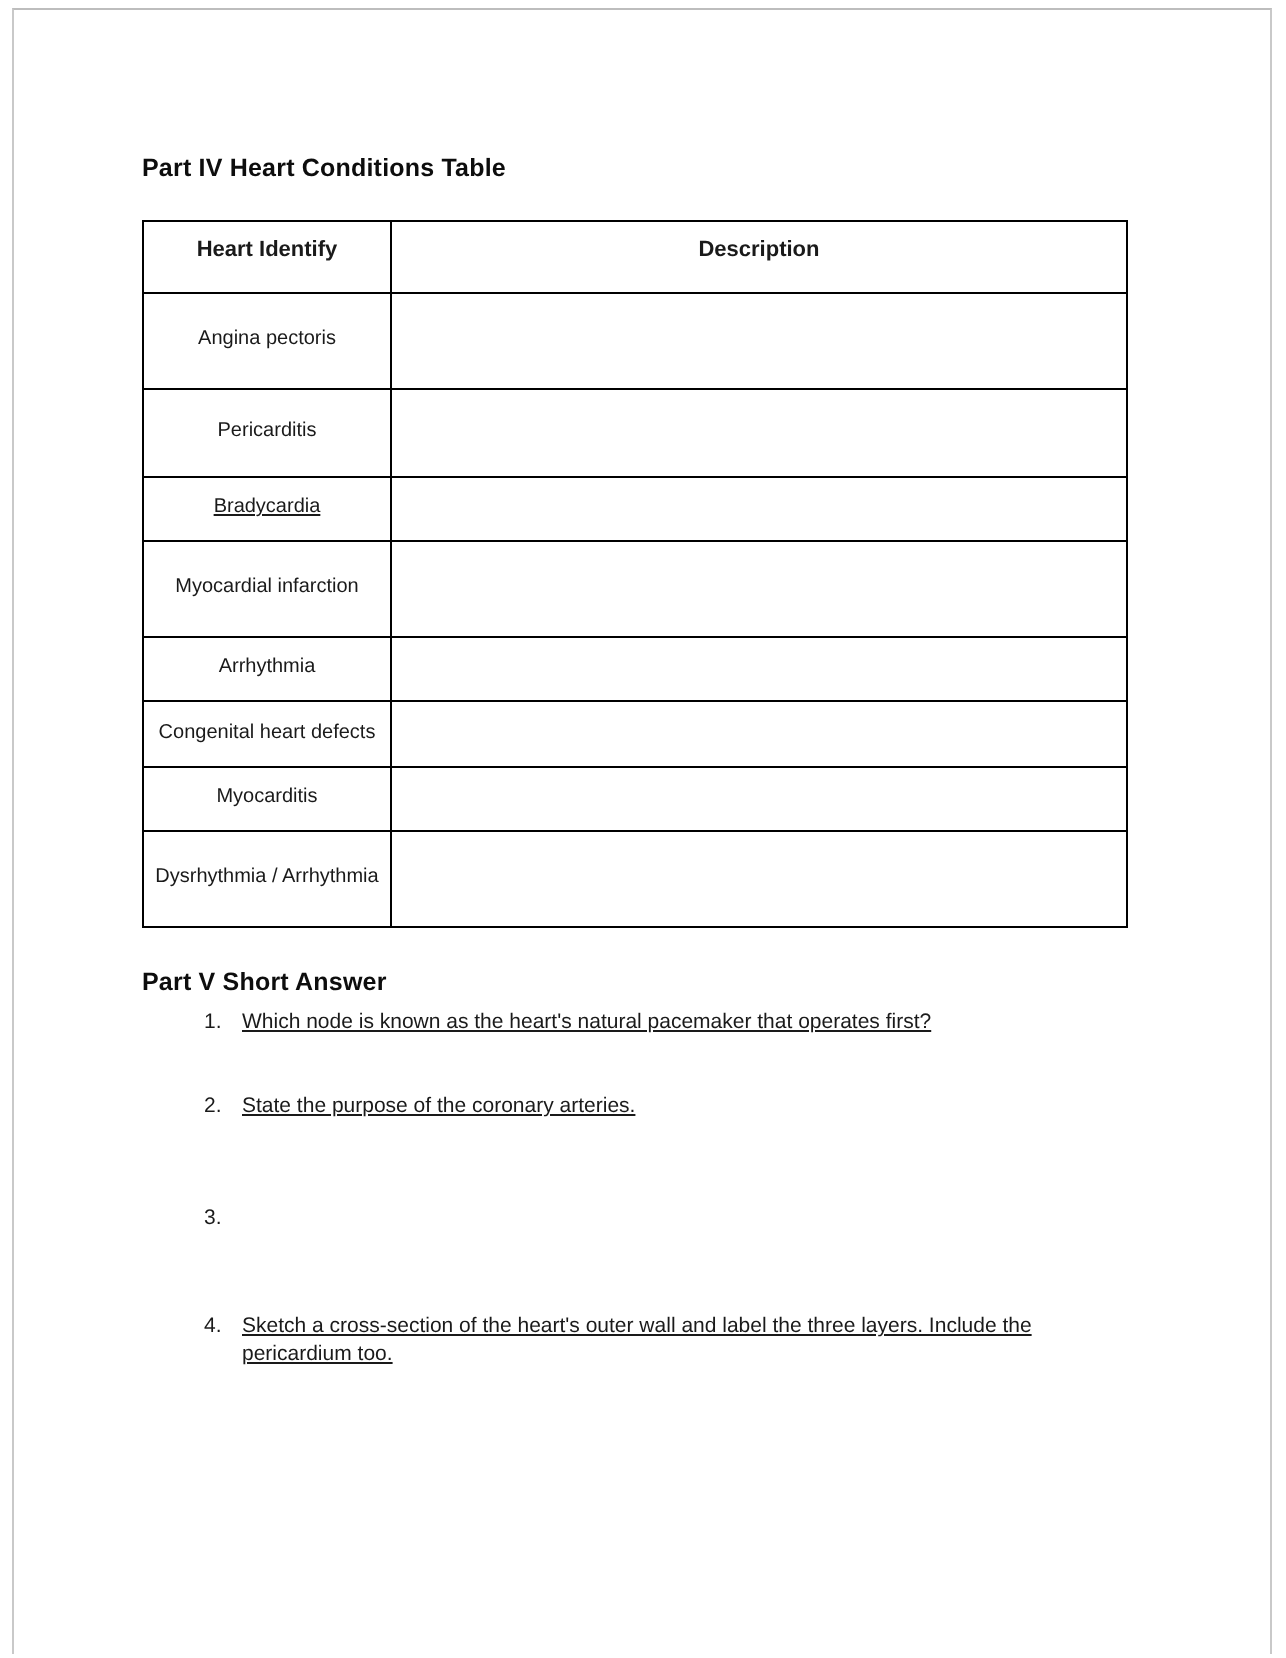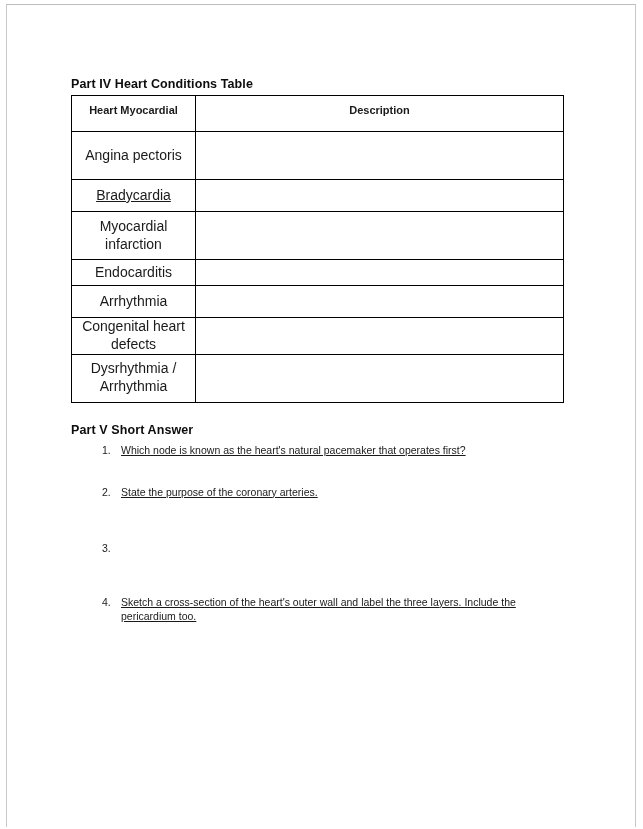--- a/index.html
+++ b/index.html
@@ -42,37 +42,37 @@
   .section-heading {
     font-size: 12.5px;
     font-weight: bold;
     color: #0d0d0d;
     letter-spacing: .1px;
     line-height: 1.2;
     margin: 0;
     white-space: nowrap;
   }
 
-  #heading-part4 { margin-bottom: 3px; }
+  #heading-part4 { margin-bottom: 18px; }
 
   
   .conditions-table {
     border-collapse: collapse;
     table-layout: fixed;
     width: 492px;
     margin: 0;
   }
   .conditions-table td,
   .conditions-table th {
     border: 1px solid #000000;
     padding: 0;
     vertical-align: middle;
     text-align: center;
     font-weight: normal;
-    font-size: 14px;
+    font-size: 10px;
     line-height: 1.28;
     color: #1a1a1a;
   }
   .col-condition { width: 124px; }
   .col-description { width: 368px; }
 
   .conditions-table thead th {
     font-weight: bold;
     font-size: 11px;
     height: 36px;
@@ -137,49 +137,53 @@
 
     <h2 class="section-heading" id="heading-part4">Part IV Heart Conditions Table</h2>
 
     <table class="conditions-table">
       <colgroup>
         <col class="col-condition">
         <col class="col-description">
       </colgroup>
       <thead>
         <tr>
-          <th>Heart Myocardial</th>
+          <th>Heart Identify</th>
           <th>Description</th>
         </tr>
       </thead>
       <tbody>
         <tr class="r-h48">
           <td class="cell-condition">Angina pectoris</td>
           <td class="cell-description"></td>
         </tr>
+        <tr class="r-h44">
+          <td class="cell-condition">Pericarditis</td>
+          <td class="cell-description"></td>
+        </tr>
         <tr class="r-h32">
           <td class="cell-condition">Bradycardia</td>
           <td class="cell-description"></td>
         </tr>
         <tr class="r-h48b">
           <td class="cell-condition">Myocardial infarction</td>
           <td class="cell-description"></td>
         </tr>
-        <tr class="r-h26">
-          <td class="cell-condition">Endocarditis</td>
-          <td class="cell-description"></td>
-        </tr>
         <tr class="r-h32b">
           <td class="cell-condition">Arrhythmia</td>
           <td class="cell-description"></td>
         </tr>
         <tr class="r-h33">
           <td class="cell-condition">Congenital heart defects</td>
           <td class="cell-description"></td>
         </tr>
+        <tr class="r-h32c">
+          <td class="cell-condition">Myocarditis</td>
+          <td class="cell-description"></td>
+        </tr>
         <tr class="r-h48c">
           <td class="cell-condition">Dysrhythmia / Arrhythmia</td>
           <td class="cell-description"></td>
         </tr>
       </tbody>
     </table>
 
     <h2 class="section-heading" id="heading-part5">Part V Short Answer</h2>
 
     <ol class="question-list">

